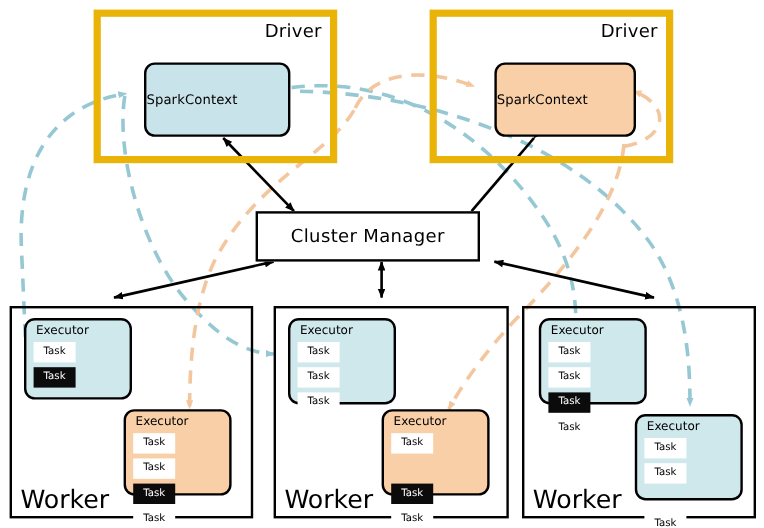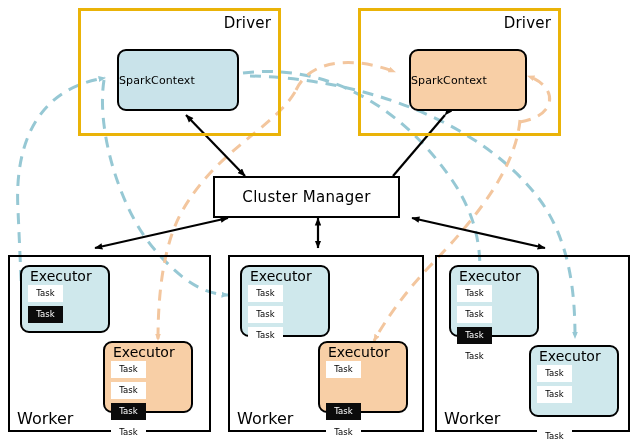--- a/index.html
+++ b/index.html
@@ -25,21 +25,21 @@
     pointer-events: none;
     z-index: 1;
   }
   .node {
     position: absolute;
     box-sizing: border-box;
     z-index: 2;
   }
   
   .driver-box {
-    border: 3px solid #eab308;
+    border: 6px solid #eab308;
     background: transparent;
   }
   .driver-label {
     position: absolute;
     right: 7px;
     top: 3px;
     font-size: 15px;
     color: #000000;
     letter-spacing: 0.2px;
   }
@@ -59,35 +59,35 @@
 
   
   .worker-box {
     border: 2px solid #000000;
     background: transparent;
   }
   .worker-label {
     position: absolute;
     left: 7px;
     bottom: 2px;
-    font-size: 16px;
+    font-size: 21px;
     color: #000000;
   }
   
   .executor {
     position: absolute;
     box-sizing: border-box;
     border: 2px solid #000000;
     border-radius: 9px;
     padding: 3px 5px 5px 6px;
   }
   .ex-blue   { background: #cfe8ec; }
   .ex-orange { background: #f8cfa6; }
   .executor-title {
-    font-size: 14px;
+    font-size: 10px;
     color: #000000;
     margin: 0 0 3px 2px;
     line-height: 12px;
   }
   .task-grid {
     display: flex;
     flex-wrap: wrap;
     gap: 4px 6px;
     flex-direction: column;
   }

